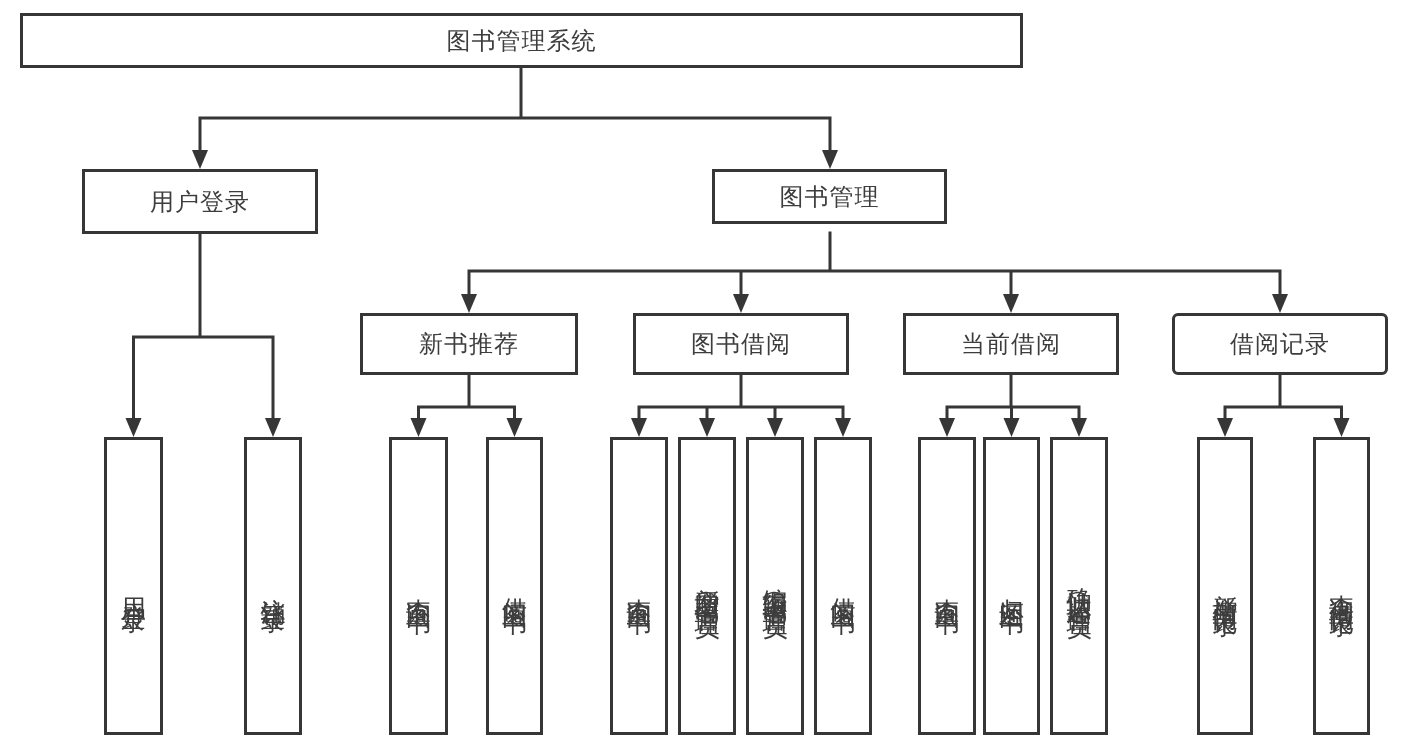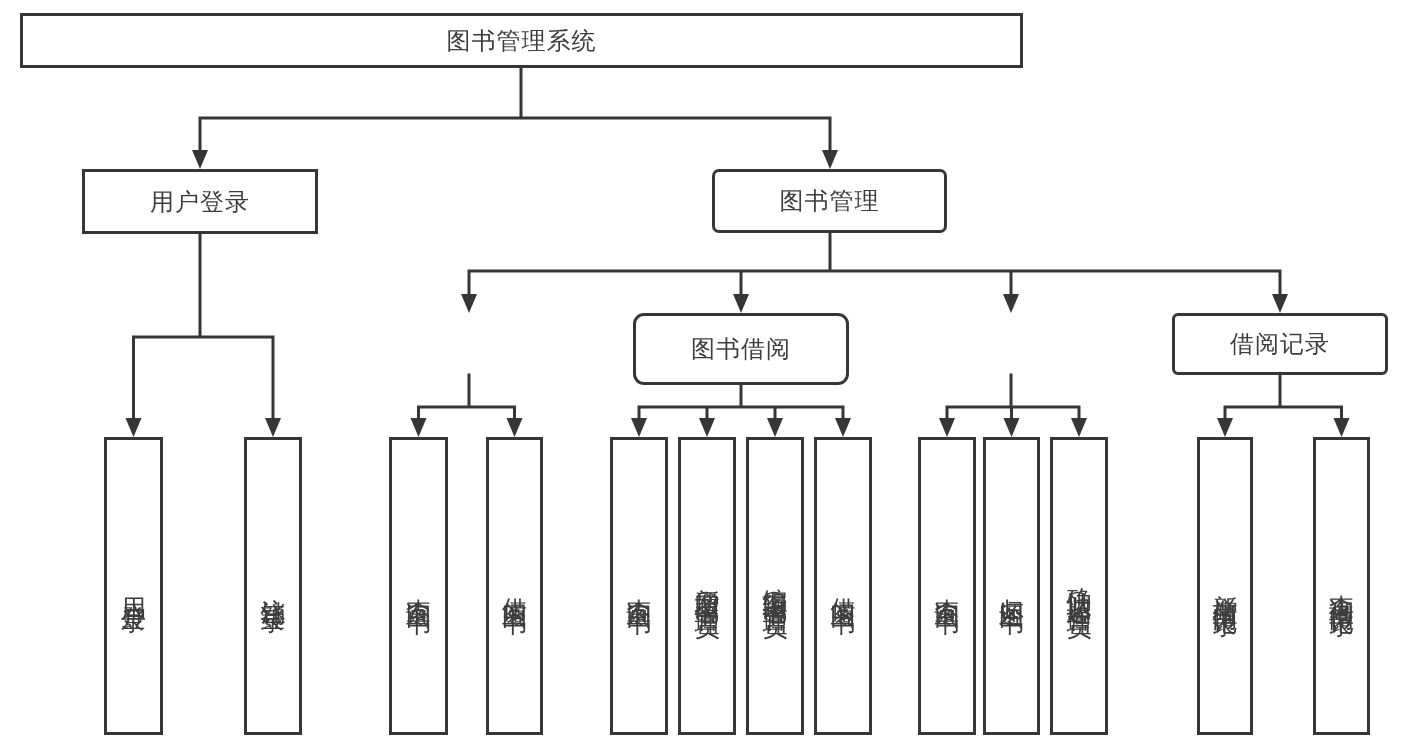--- a/index.html
+++ b/index.html
@@ -68,23 +68,25 @@
       <polygon points="1003.5,418 1019.5,418 1011.5,437"></polygon>
       <polygon points="1071,418 1087,418 1079,437"></polygon>
       <polygon points="1217,418 1233,418 1225,437"></polygon>
       <polygon points="1333.5,418 1349.5,418 1341.5,437"></polygon>
     </g>
   </svg>
 
   <div class="node" style="left:20px;top:13px;width:1003px;height:55px;">图书管理系统</div>
 
   <div class="node" style="left:82px;top:169px;width:236px;height:65px;">用户登录</div>
-  <div class="node" style="left:712px;top:169px;width:235px;height:64px;border-radius:7px;">图书管理</div>
+  <div class="node" style="left:712px;top:169px;width:235px;height:55px;">图书管理</div>
 
-  <div class="node" style="left:633px;top:313px;width:216px;height:72px;border-radius:11px;">图书借阅</div>
+  <div class="node" style="left:360px;top:313px;width:218px;height:62px;">新书推荐</div>
+  <div class="node" style="left:633px;top:313px;width:216px;height:62px;">图书借阅</div>
+  <div class="node" style="left:903px;top:313px;width:216px;height:62px;">当前借阅</div>
   <div class="node" style="left:1172px;top:313px;width:216px;height:62px;border-radius:6px;">借阅记录</div>
 
   <div class="leaf" style="left:104px;width:59px;">
     <span class="vtext">用户登录</span>
   </div>
   <div class="leaf" style="left:244px;width:58px;">
     <span class="vtext">注销登录</span>
   </div>
   <div class="leaf" style="left:389px;width:59px;">
     <span class="vtext">查询图书</span>

